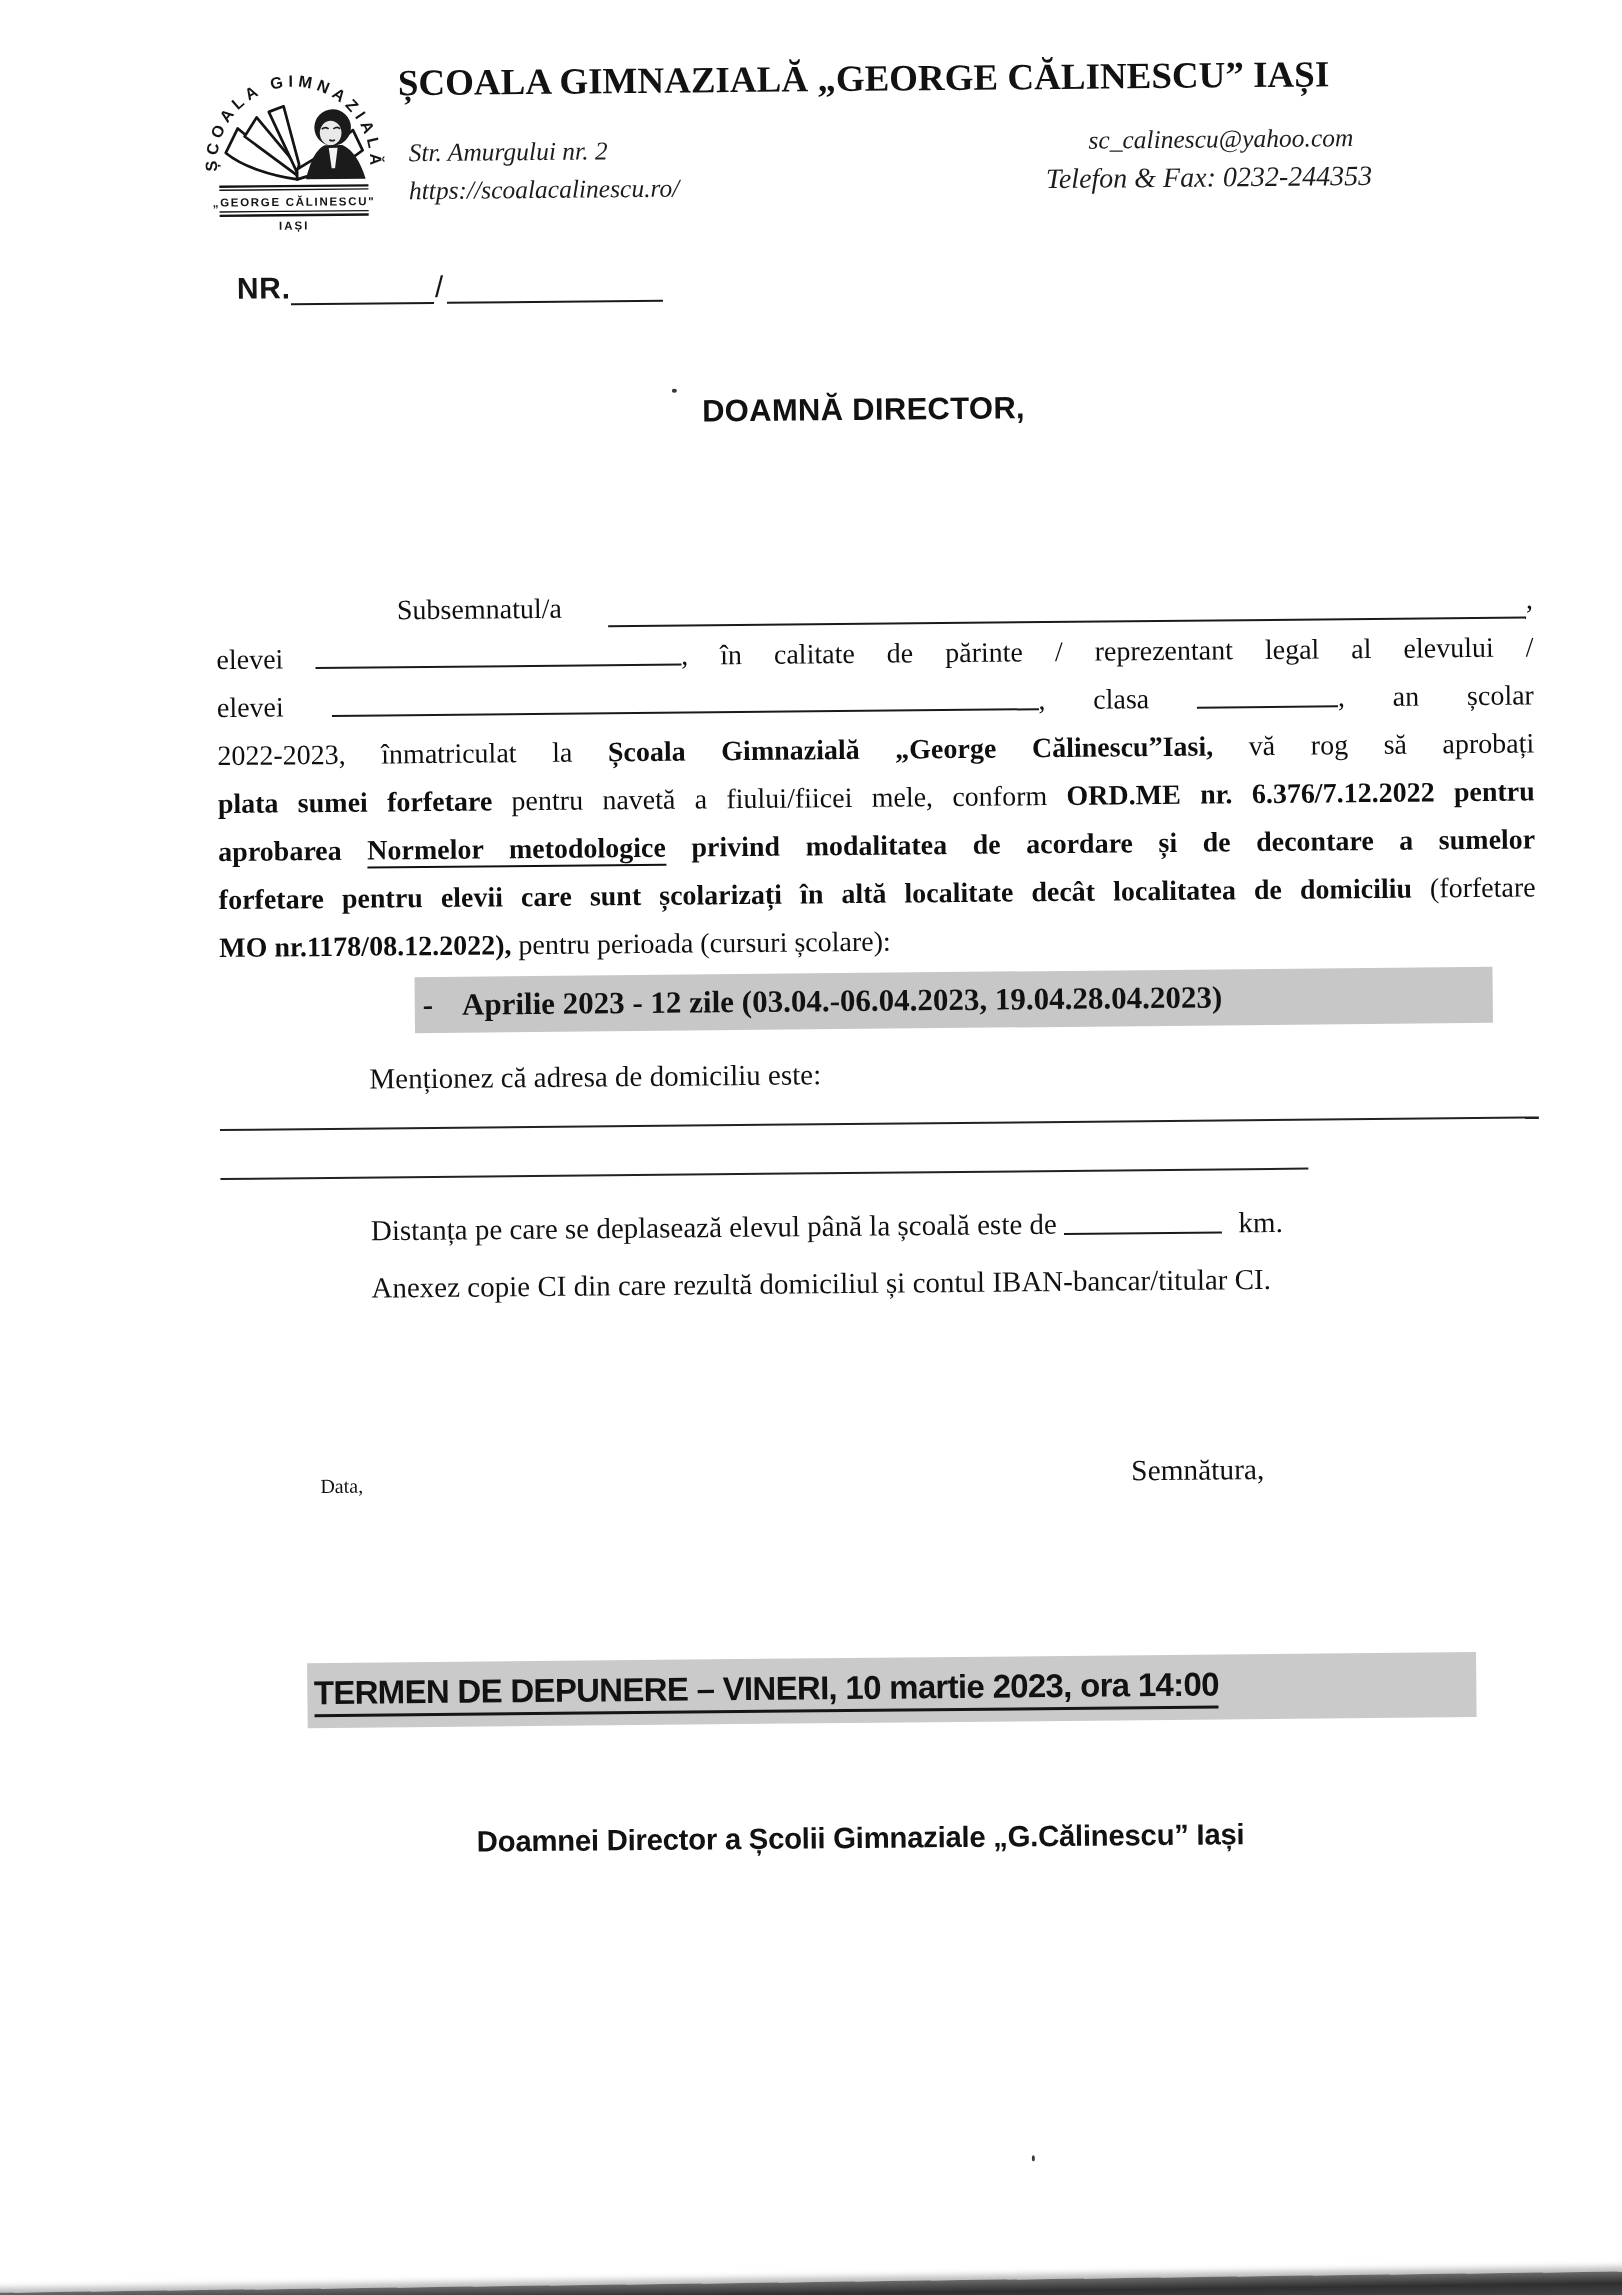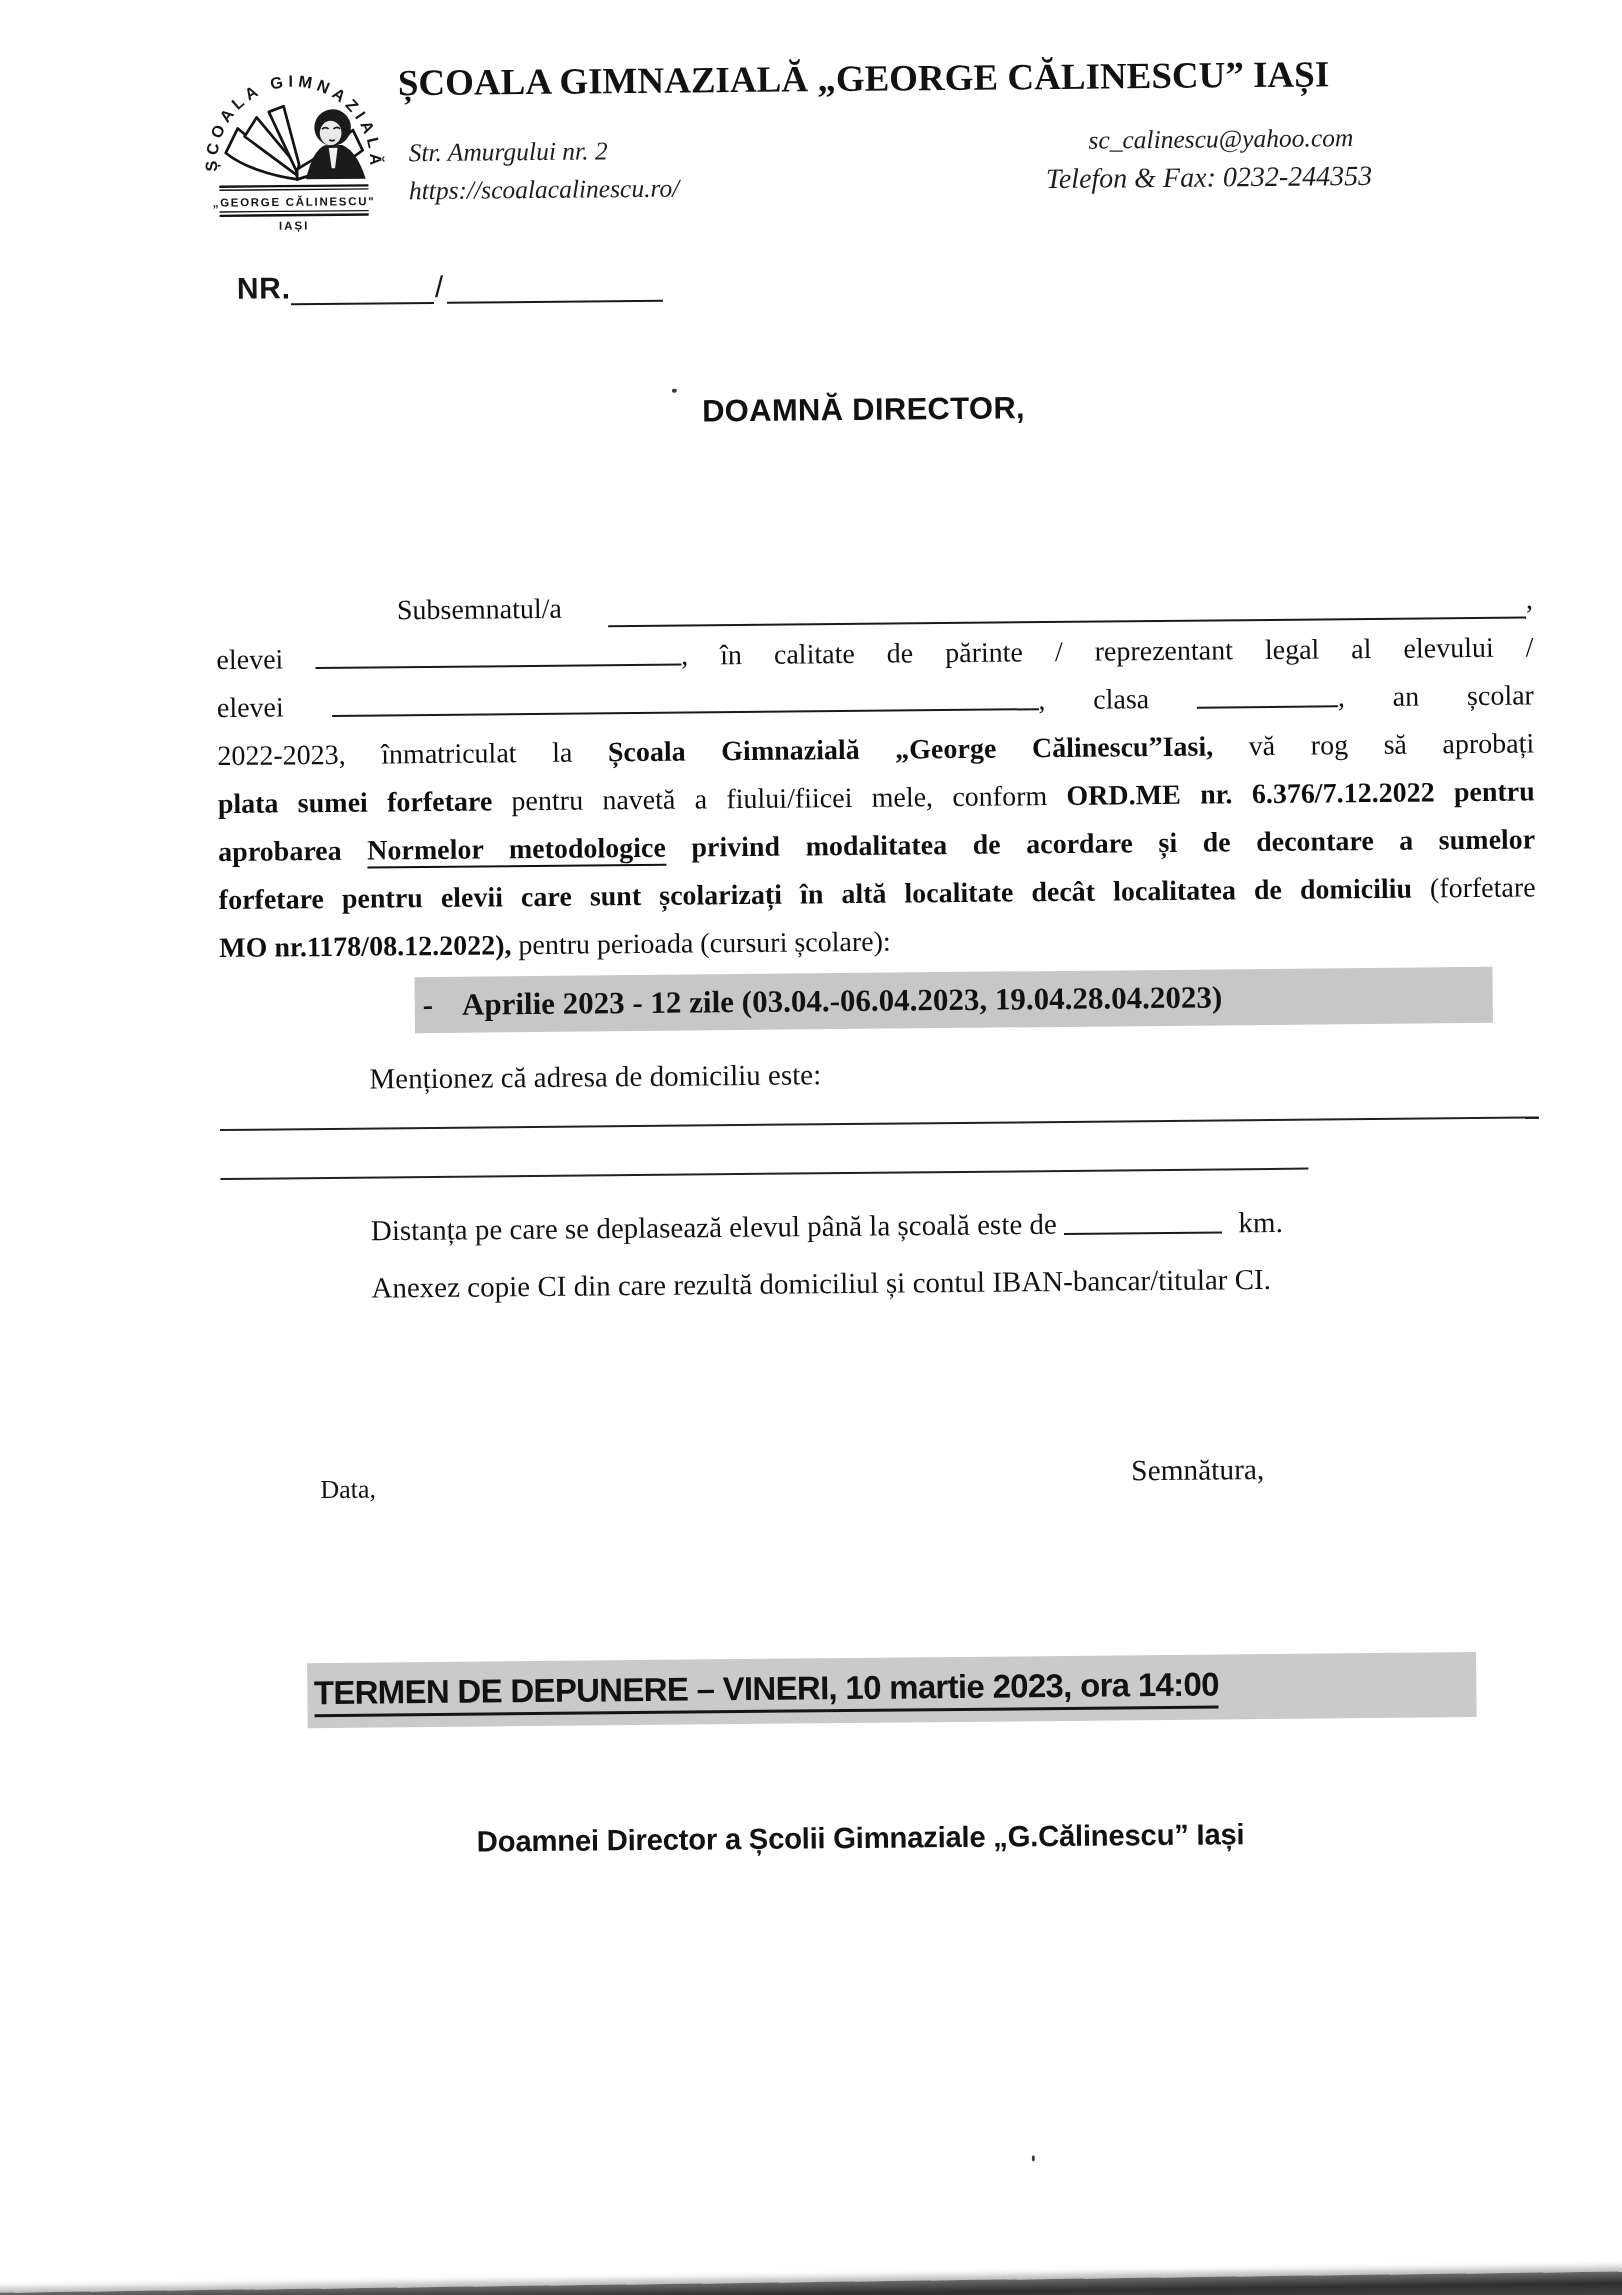--- a/index.html
+++ b/index.html
@@ -84,21 +84,21 @@
   .addr1{left:216px;top:1129px;width:1319px;}
   .addr2{left:216px;top:1178px;width:1088px;}
 
   
   .distance{left:366px;top:1212px;font-size:29px;white-space:nowrap;}
   .w-km{width:158px;}
   .distance .unit{padding-left:9.2px;}
   .annex{left:366px;top:1273px;font-size:29px;white-space:nowrap;}
 
   
-  .data-label{left:313px;top:1476px;font-size:26px;}
+  .data-label{left:313px;top:1476px;font-size:20px;}
   .sig-label{left:1124px;top:1463px;font-size:29.4px;}
 
   
   .deadline{
     left:298px;top:1664px;width:1169px;height:65px;
     background:#cacaca;
     display:flex;align-items:center;
     font-family:"Liberation Sans", sans-serif;
   }
   .deadline .txt{

